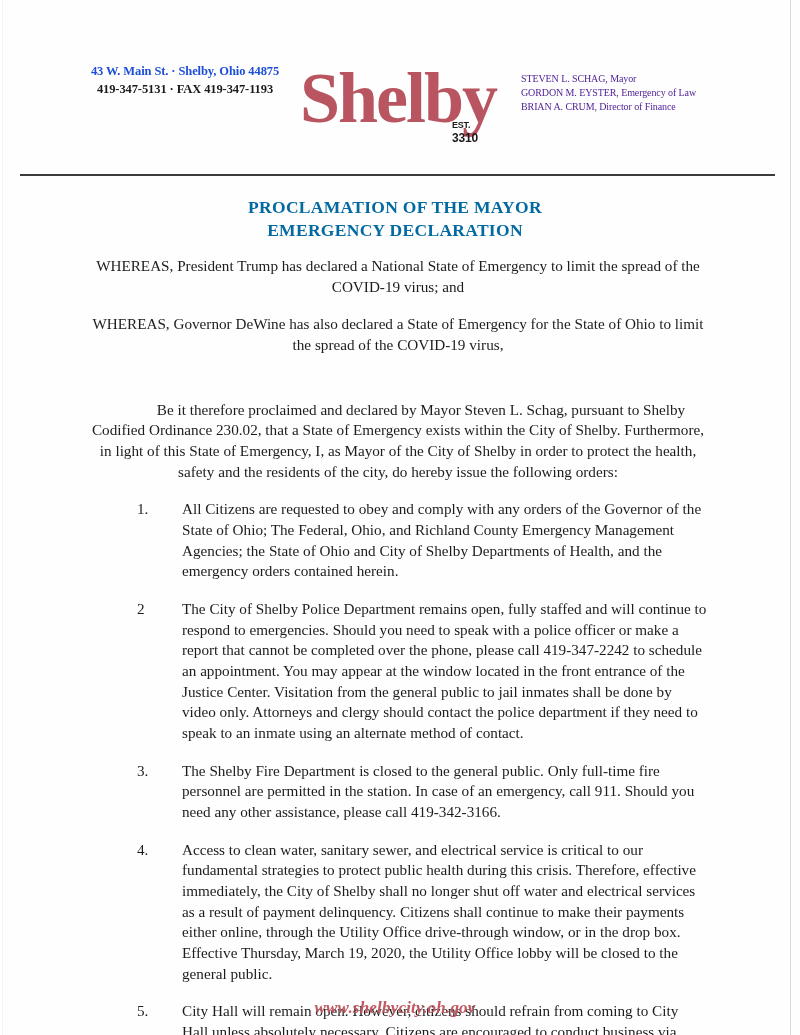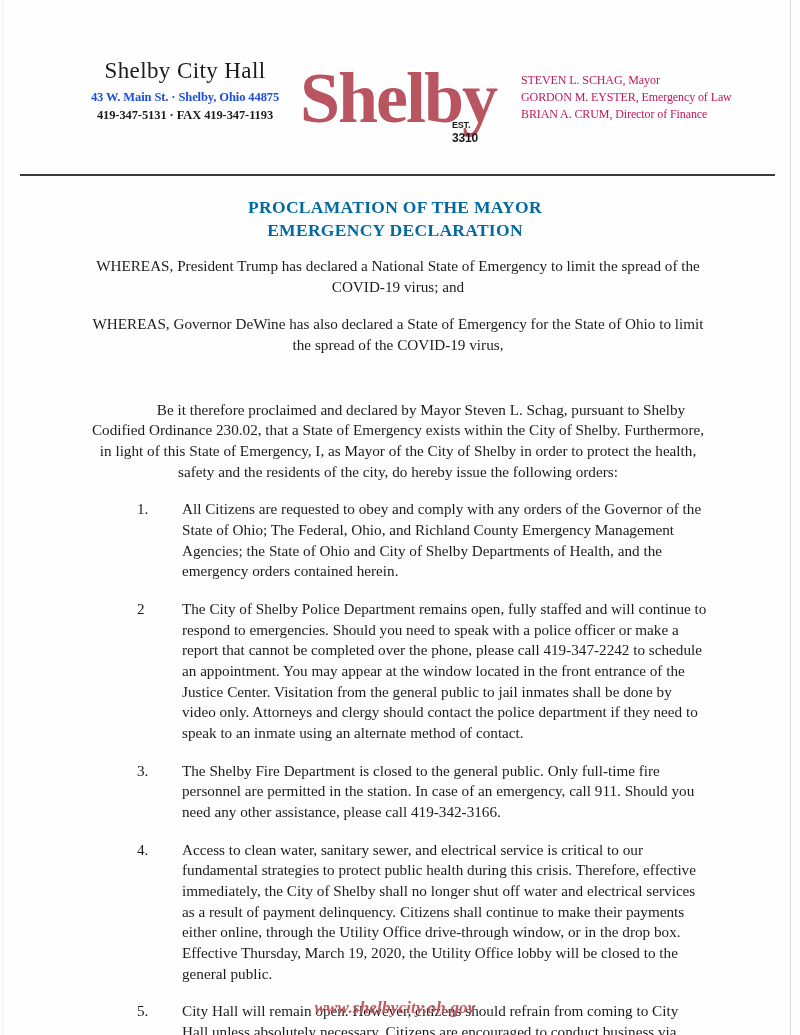--- a/index.html
+++ b/index.html
@@ -125,22 +125,22 @@
   .logo .est .year { font-size: 12px; display: block; }
 
   .lh-right {
     position: absolute;
     left: 521px;
     top: 30px;
     width: 250px;
   }
   .lh-right .off-line {
     font-family: "Liberation Serif", "DejaVu Serif", serif;
-    font-size: 12px;
-    color: #be185d;
+    font-size: 10px;
+    color: #4c1d95;
     line-height: 1.42;
     white-space: nowrap;
     letter-spacing: -0.1px;
   }
 
   
   .hrule {
     position: absolute;
     left: 20px;
     top: 174px;
@@ -224,21 +224,20 @@
 <body>
 
 <div class="page">
 
   <div class="page-edge-left"></div>
   <div class="page-edge-right"></div>
 
   <div class="letterhead">
 
     <div class="lh-left">
-      <div class="city-hall">Shelby City Hall</div>
       <div class="addr">43 W. Main St. · Shelby, Ohio 44875</div>
       <div class="phone">419-347-5131 · FAX 419-347-1193</div>
     </div>
 
     <div class="logo">
       <div class="shelby">Shelby</div>
       <div class="est">
         <span>EST.</span>
         <span class="year">3310</span>
       </div>

